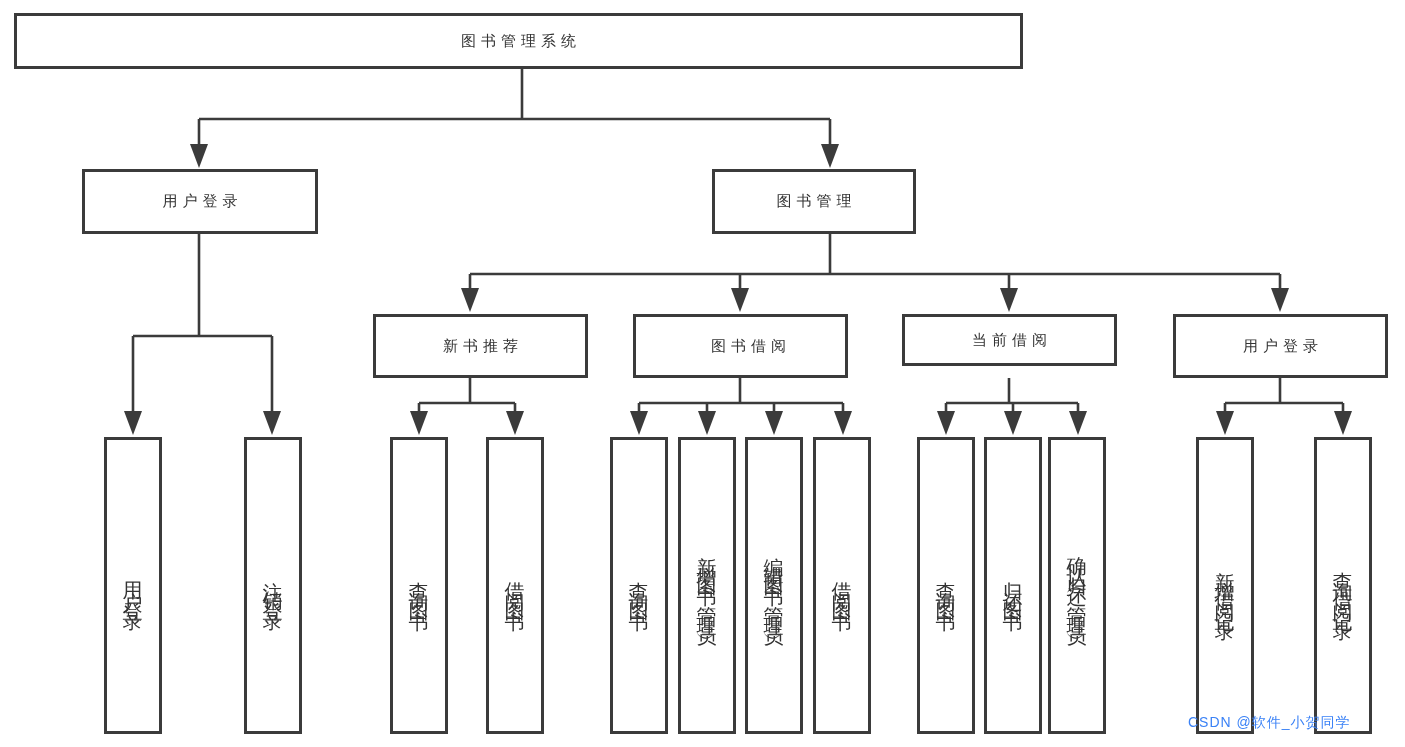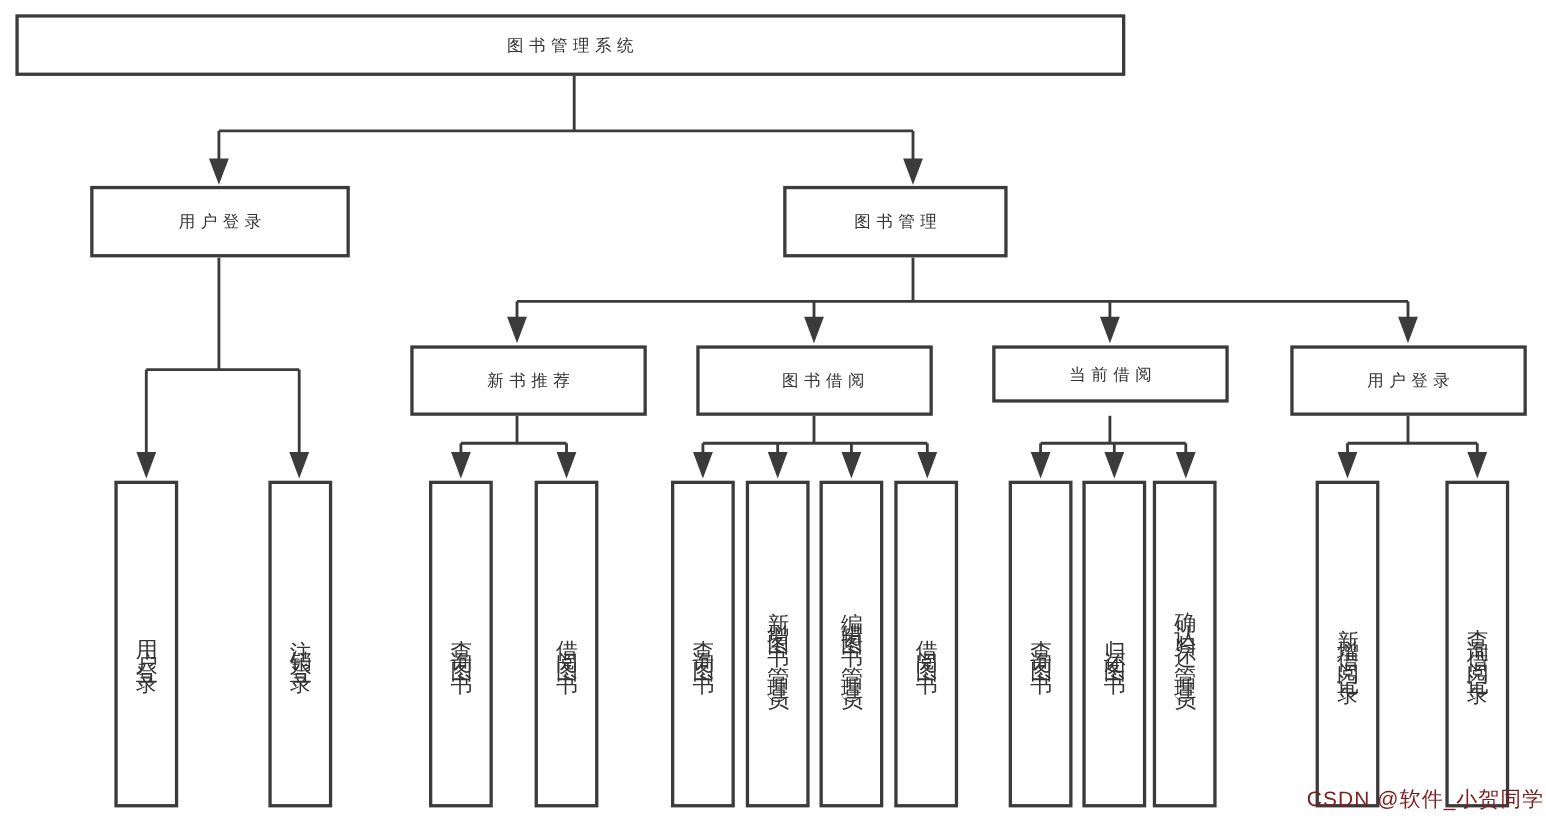--- a/index.html
+++ b/index.html
@@ -55,22 +55,22 @@
     letter-spacing: 10px;
     color: #333333;
     line-height: 1;
     white-space: nowrap;
   }
 
   .watermark {
     position: absolute;
     left: 1188px;
     top: 714px;
-    font-size: 19px;
-    color: #7f1d1d;
+    font-size: 14px;
+    color: #3b82f6;
     letter-spacing: 1px;
     white-space: nowrap;
     z-index: 3;
   }
 
   
   #n-root   { left: 14px;   top: 13px;  width: 1009px; height: 56px; }
   #n-login  { left: 82px;   top: 169px; width: 236px;  height: 65px; }
   #n-mgmt   { left: 712px;  top: 169px; width: 204px;  height: 65px; }
   #n-newrec { left: 373px;  top: 314px; width: 215px;  height: 64px; }

